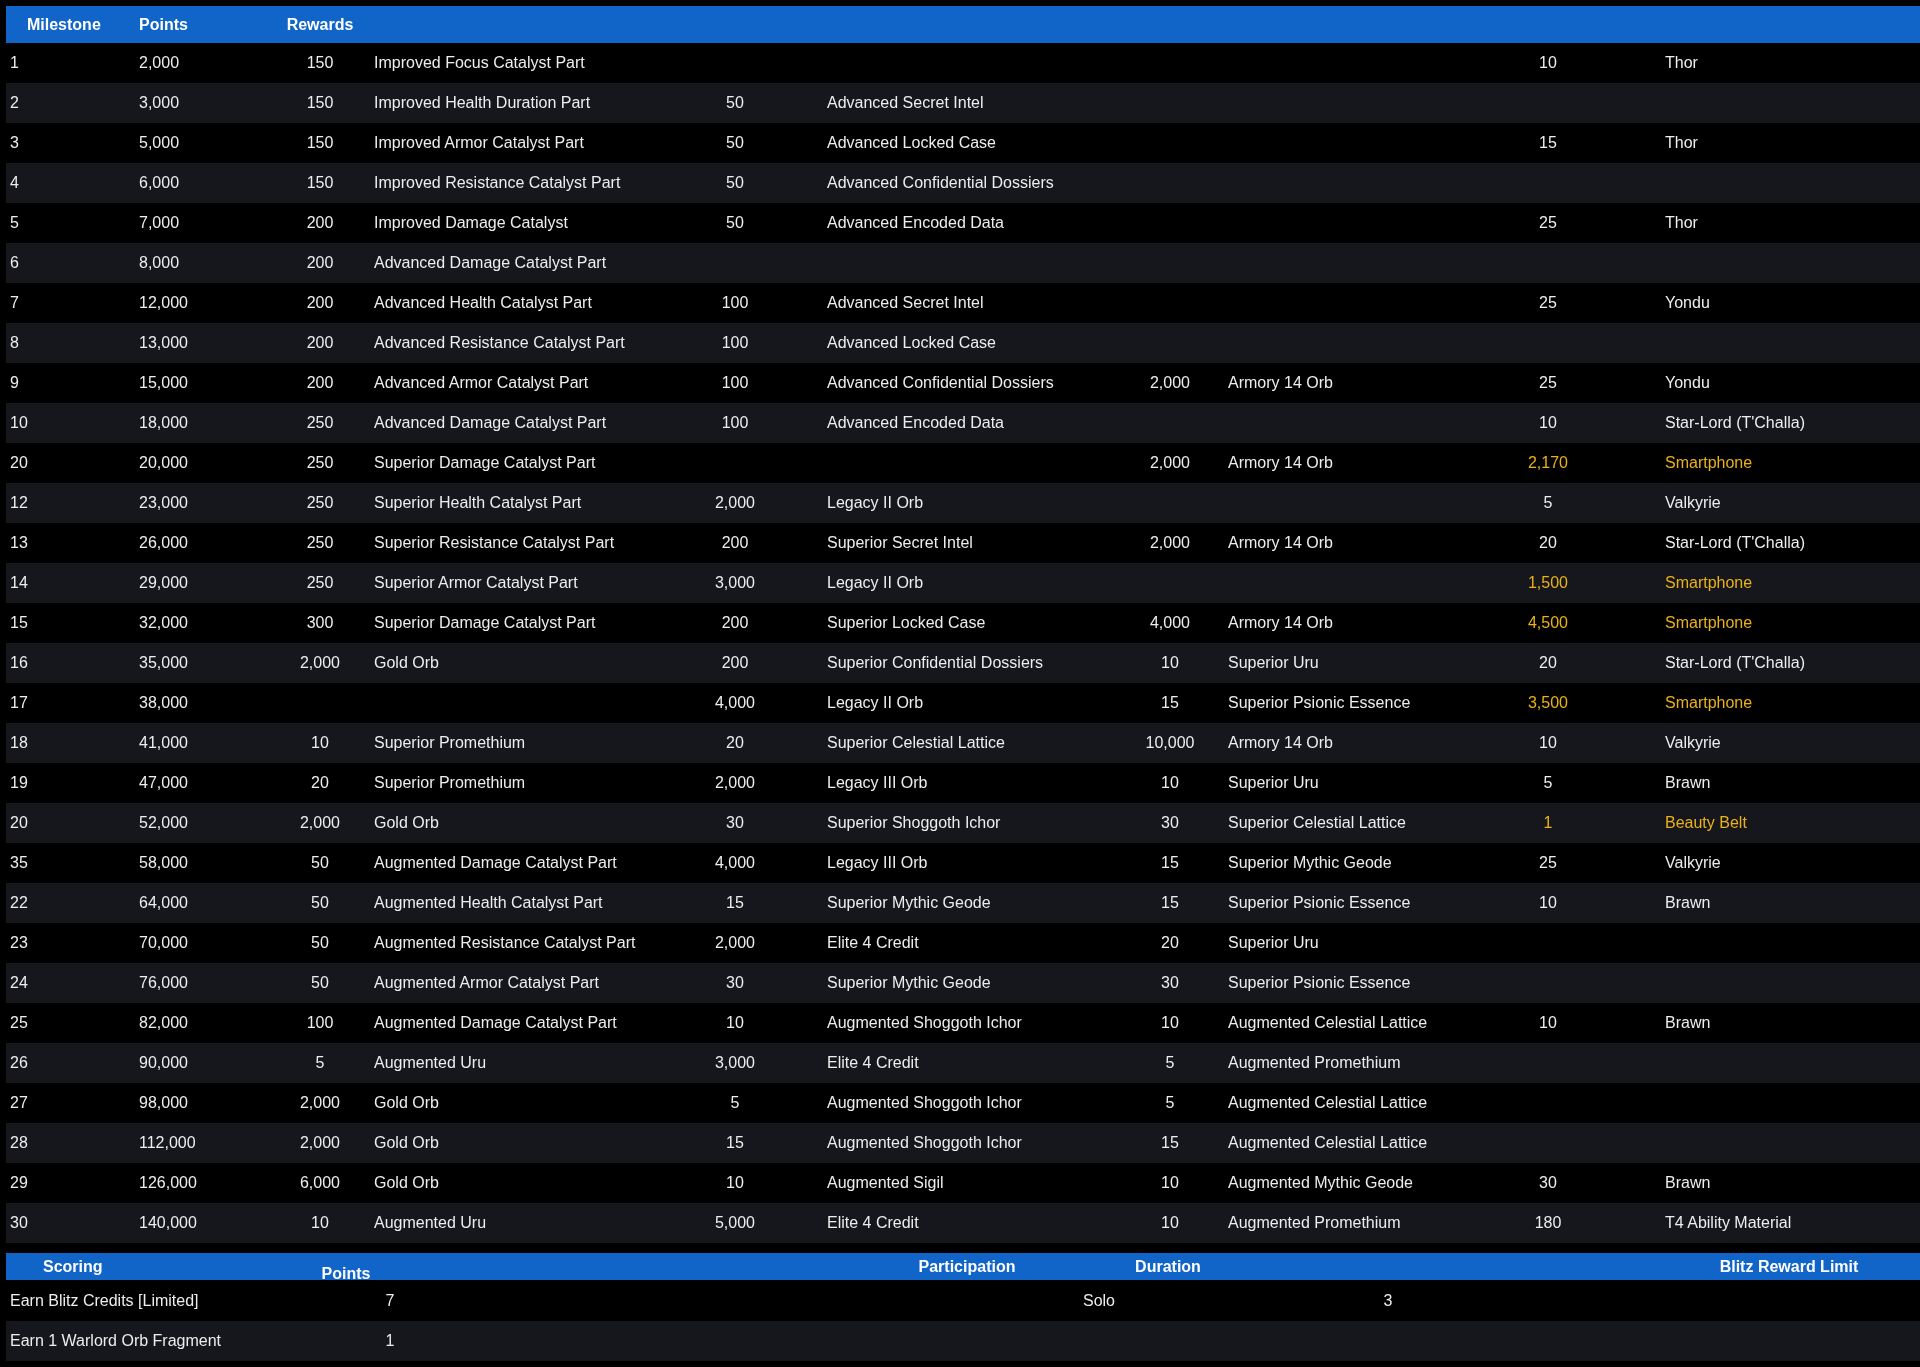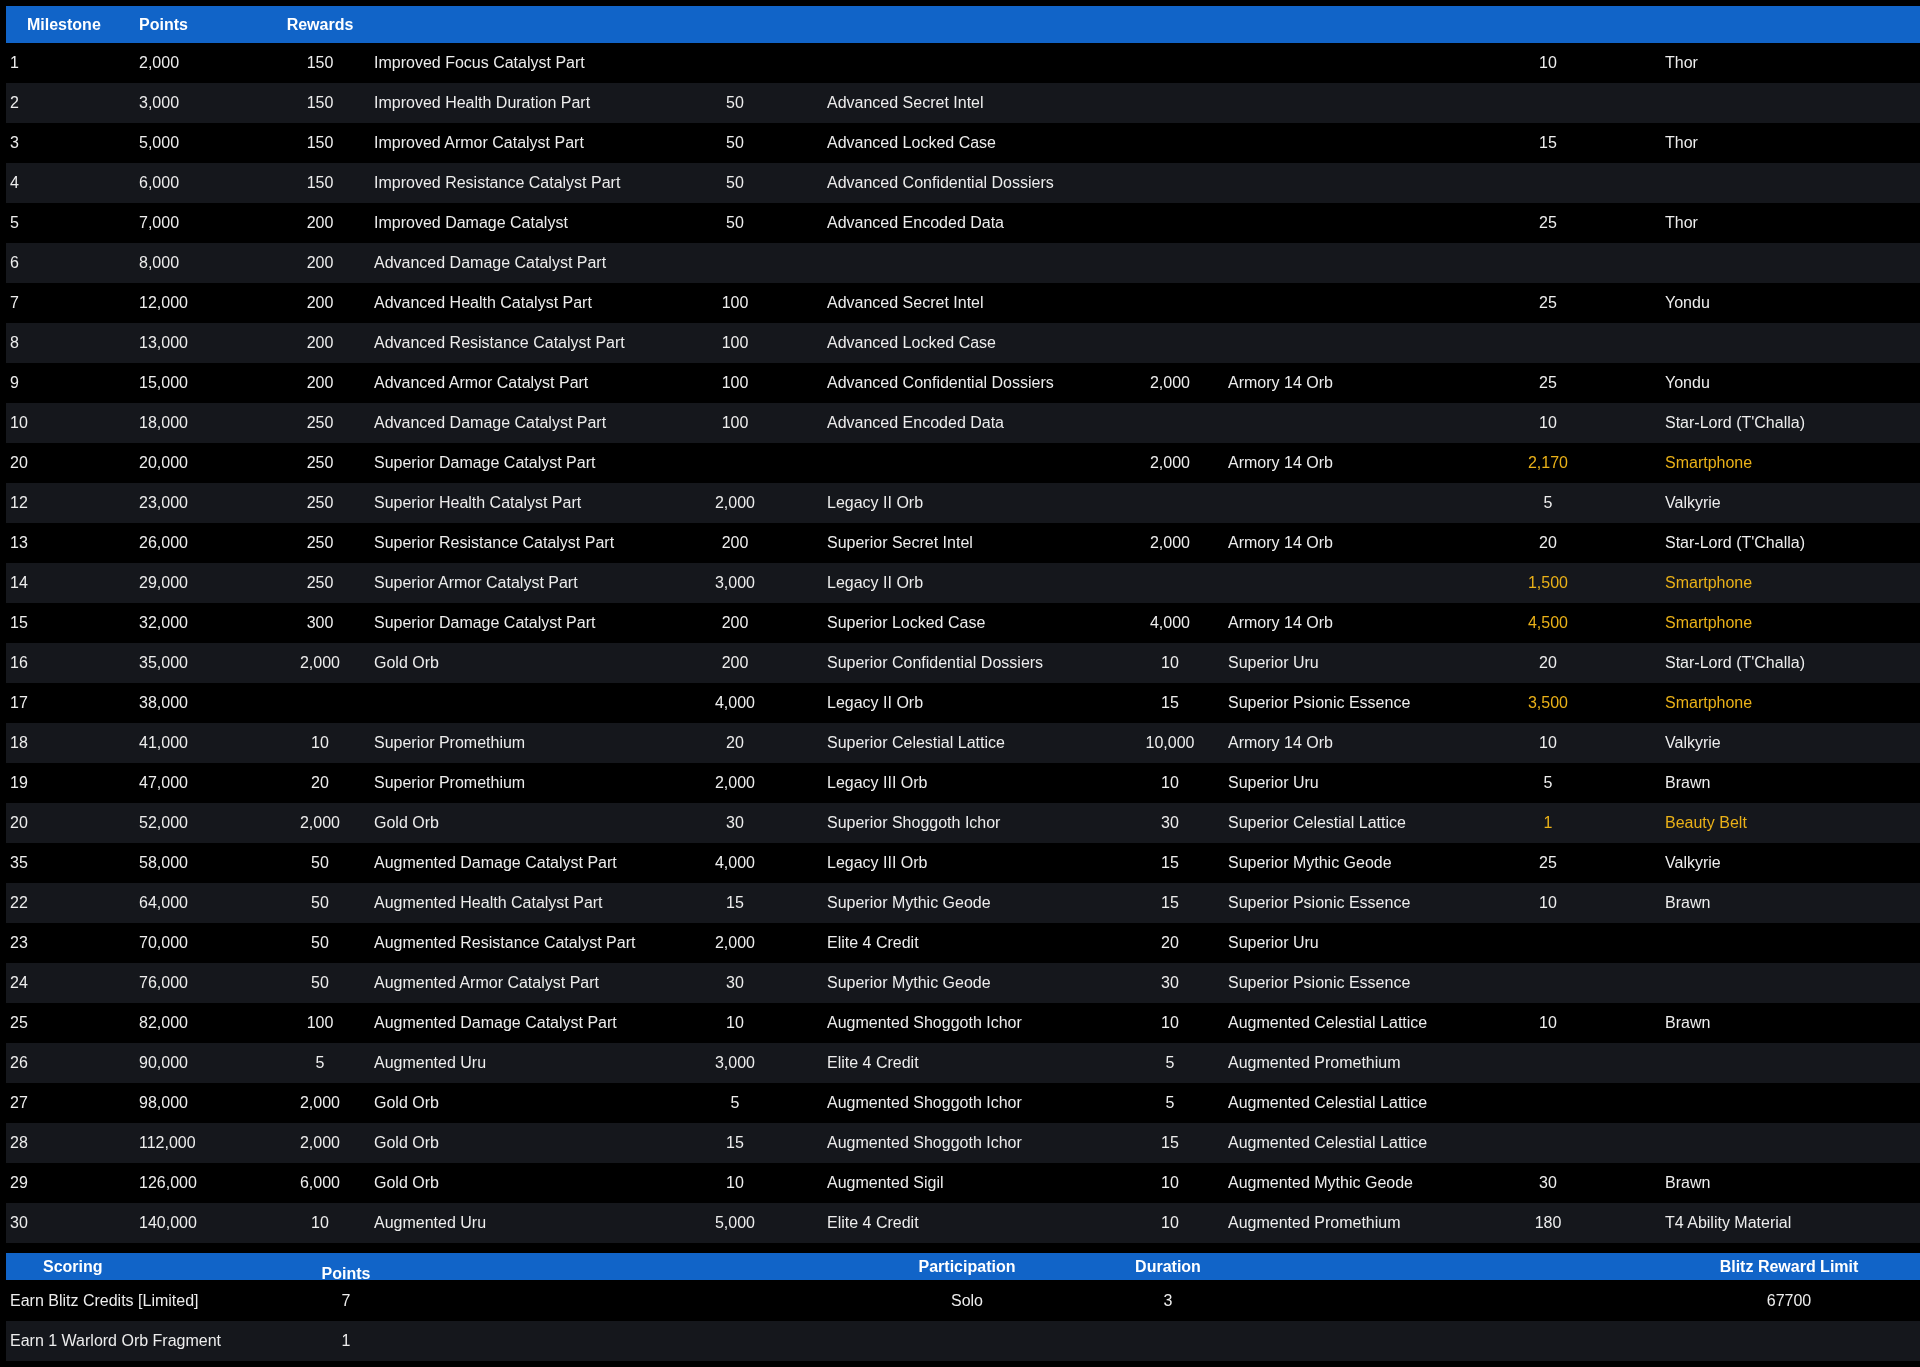--- a/index.html
+++ b/index.html
@@ -57,21 +57,21 @@
   .f-header{
     margin-top:10px;
     height:27px;
     background:var(--header_blue);
     color:#fff;
     font-weight:bold;
   }
   .f-header .f1{padding-left:37px;}
   .f-center{text-align:center;}
   .f-header .points-label{position:relative;top:7px;}
-  .f-row{height:41px;background:var(--row_black);}
+  .f-row{height:41px;background:var(--row_black);gap:44px;}
   .f-row.alt{height:40px;background:var(--row_alt);}
   .f-row .f1{padding-left:4px;}
 </style>
 </head>
 <body>
 
 <div class="page">
 
   <div class="grid-row main-header">
     <div class="cell h1">Milestone</div>

